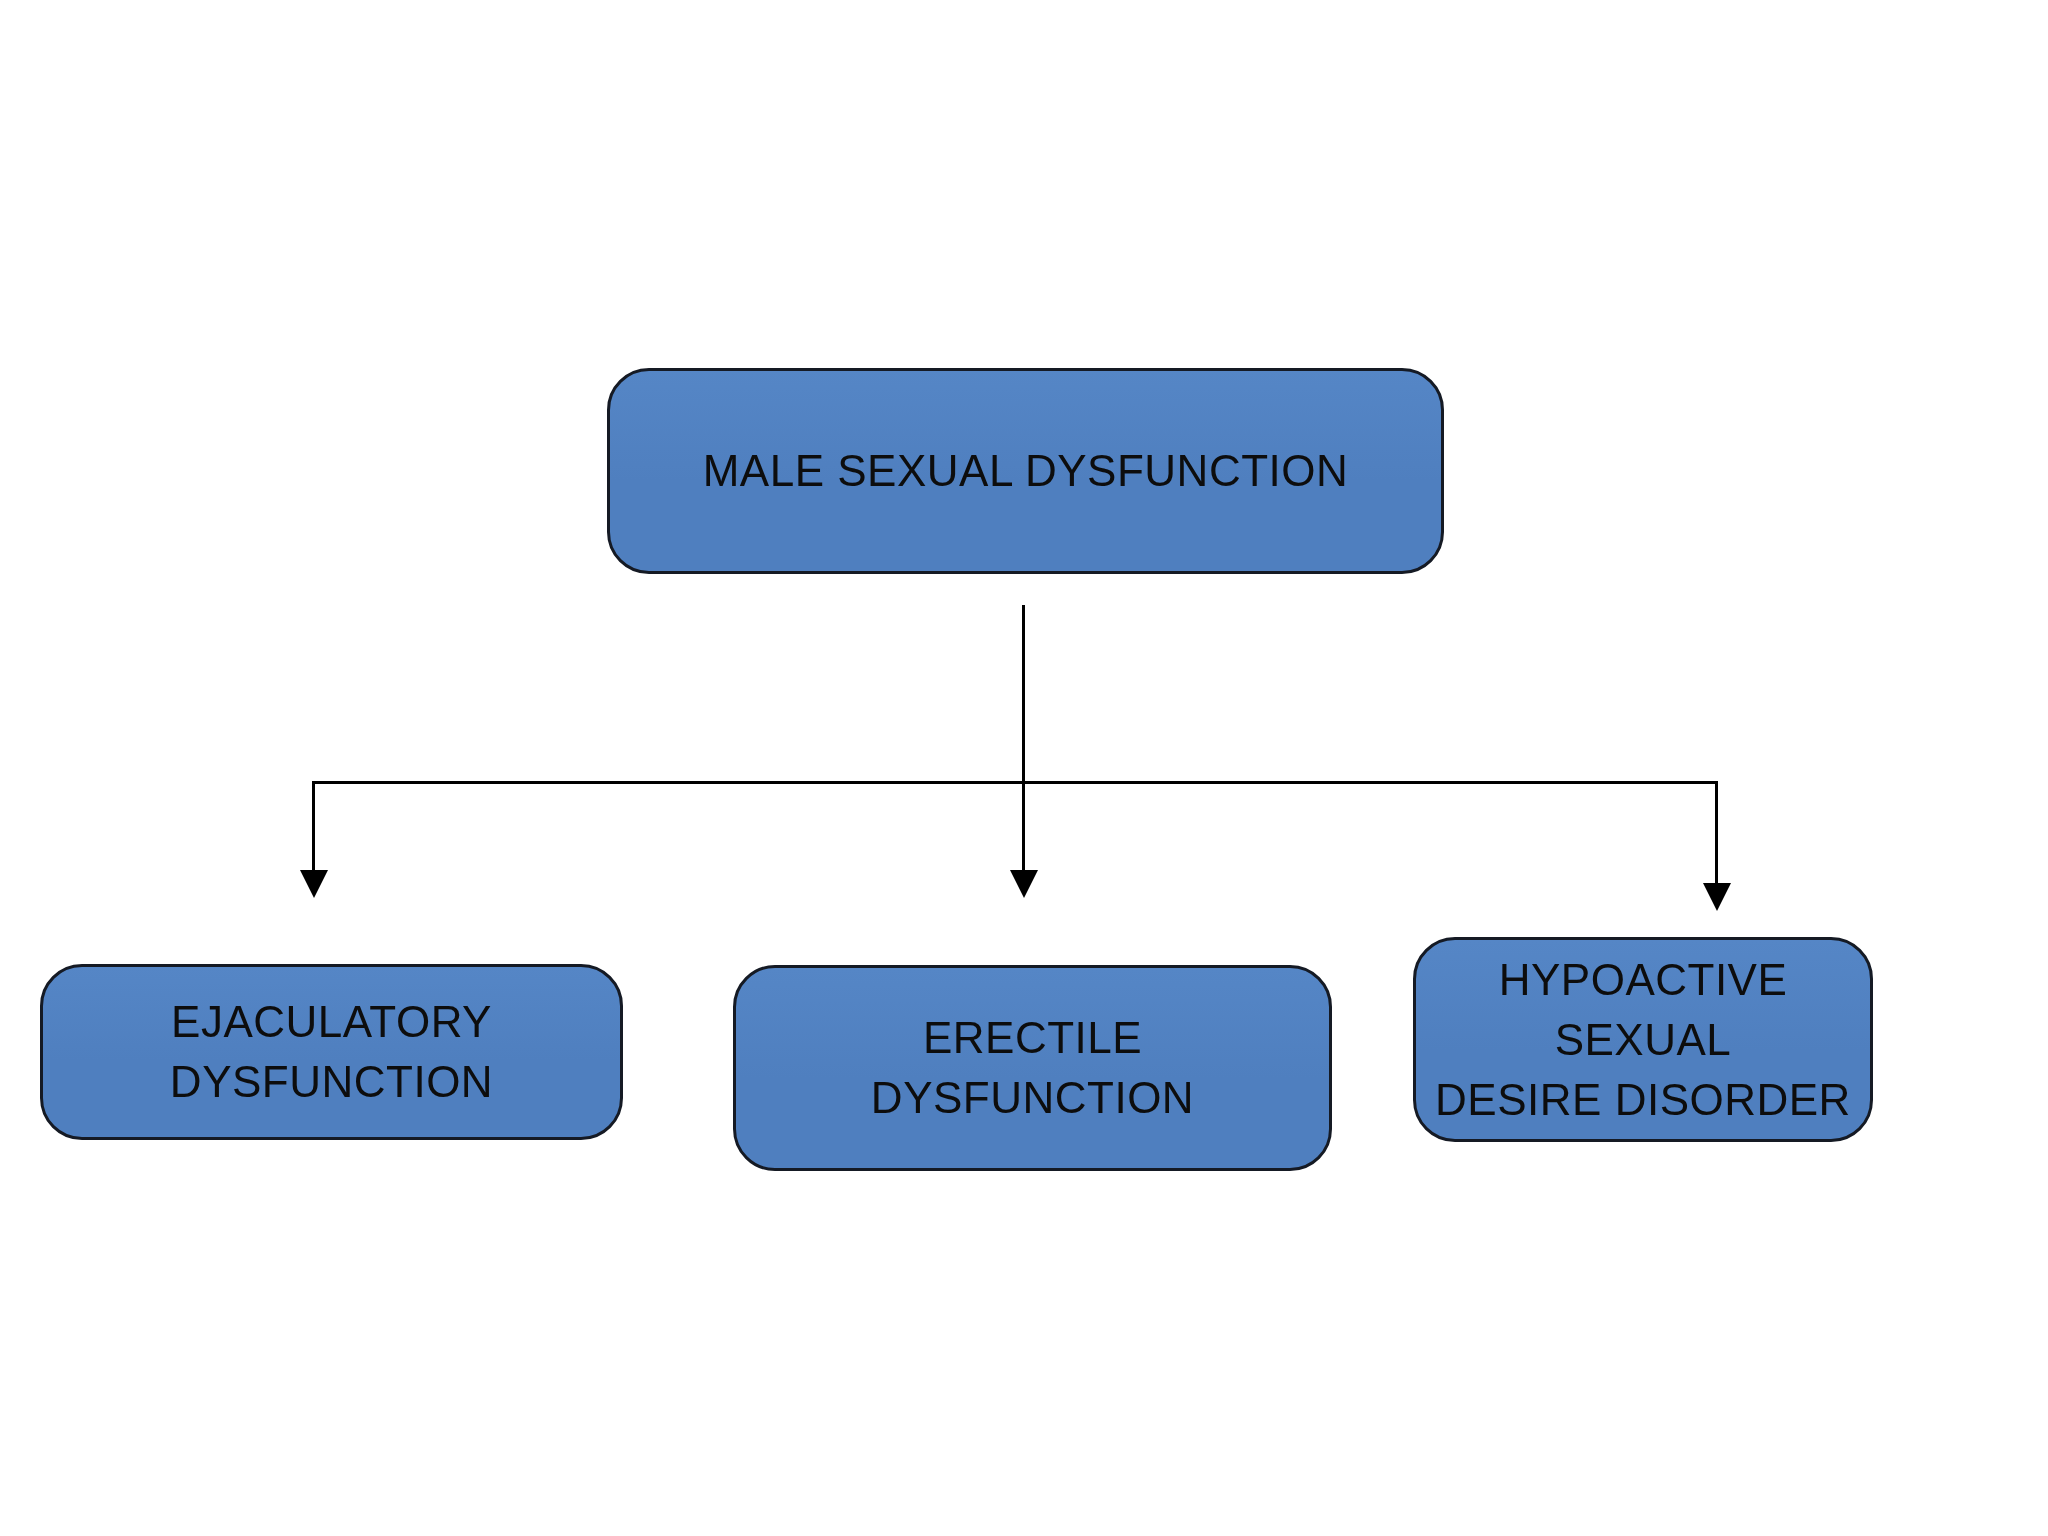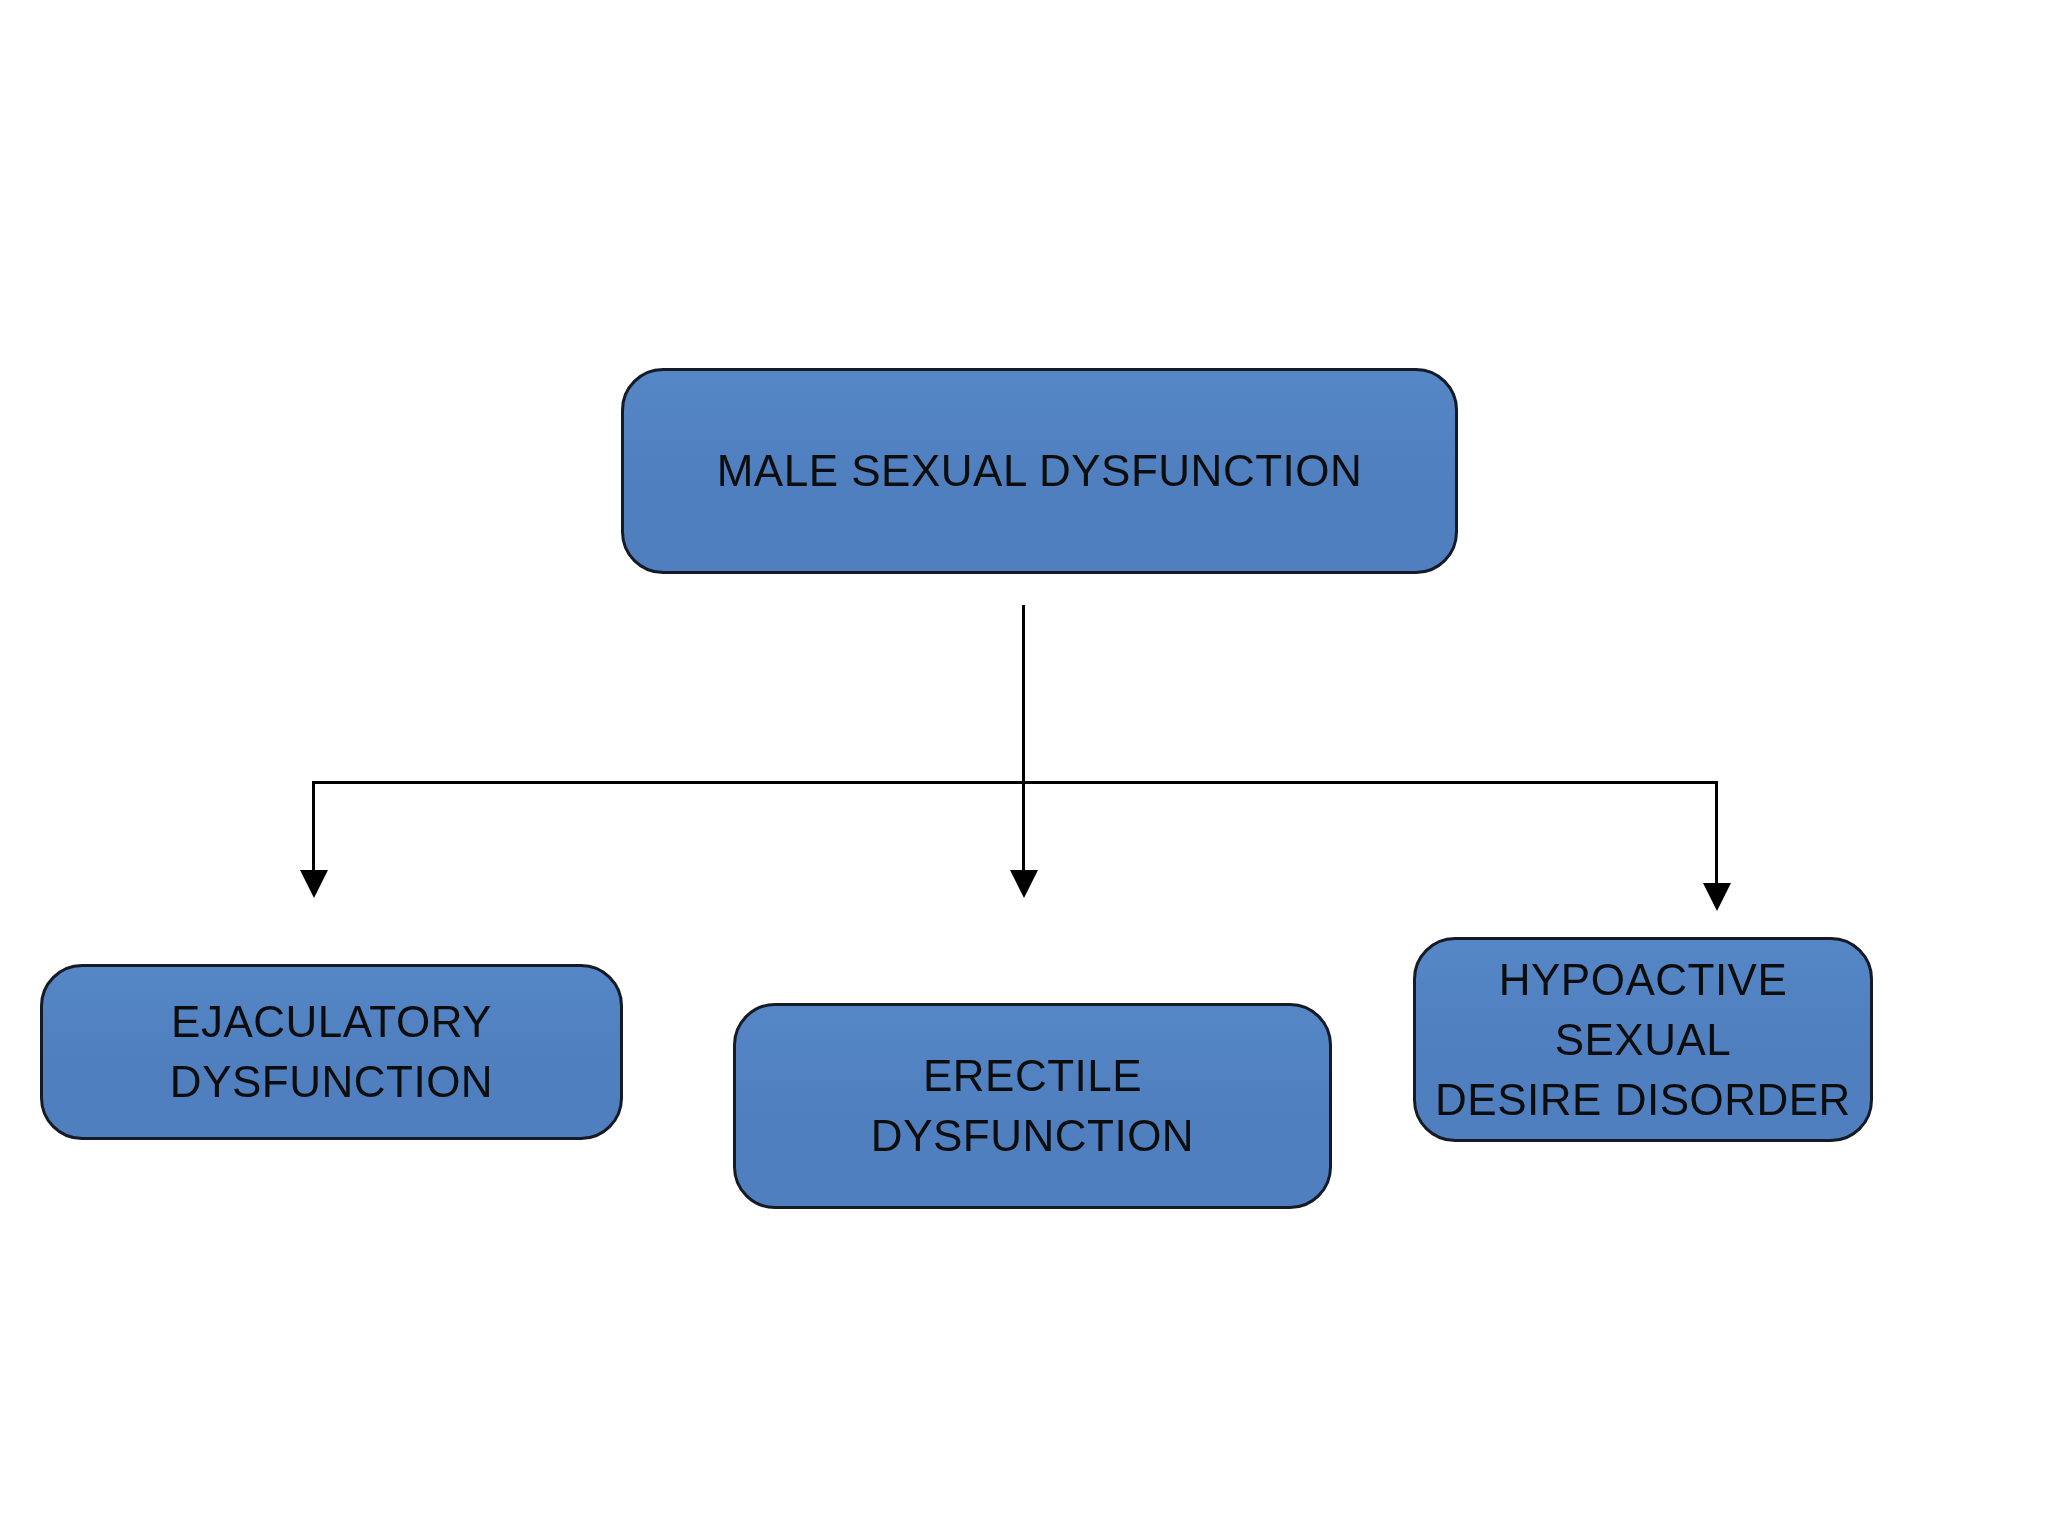--- a/index.html
+++ b/index.html
@@ -30,23 +30,23 @@
     justify-content: center;
     text-align: center;
   }
   .node .label {
     color: var(--text);
     font-size: 44px;
     line-height: 60px;
     white-space: pre-line;
     letter-spacing: 0.5px;
   }
-  .node-root   { left: 621px;  top: 368px; width: 837px; height: 206px; }
+  .node-root   { left: 607px;  top: 368px; width: 837px; height: 206px; }
   .node-child1 { left: 40px;   top: 964px; width: 583px; height: 176px; }
-  .node-child2 { left: 733px;  top: 1003px; width: 599px; height: 206px; }
+  .node-child2 { left: 733px;  top: 965px; width: 599px; height: 206px; }
   .node-child3 { left: 1413px; top: 937px; width: 460px; height: 205px; }
 
   .line {
     position: absolute;
     background: var(--connector);
   }
   .line-trunk      { left: 1022px; top: 605px; width: 3px;    height: 267px; }
   .line-horizontal { left: 312px;  top: 781px; width: 1406px; height: 3px;   }
   .line-drop-left  { left: 312px;  top: 781px; width: 3px;    height: 91px;  }
   .line-drop-right { left: 1715px; top: 781px; width: 3px;    height: 104px; }

